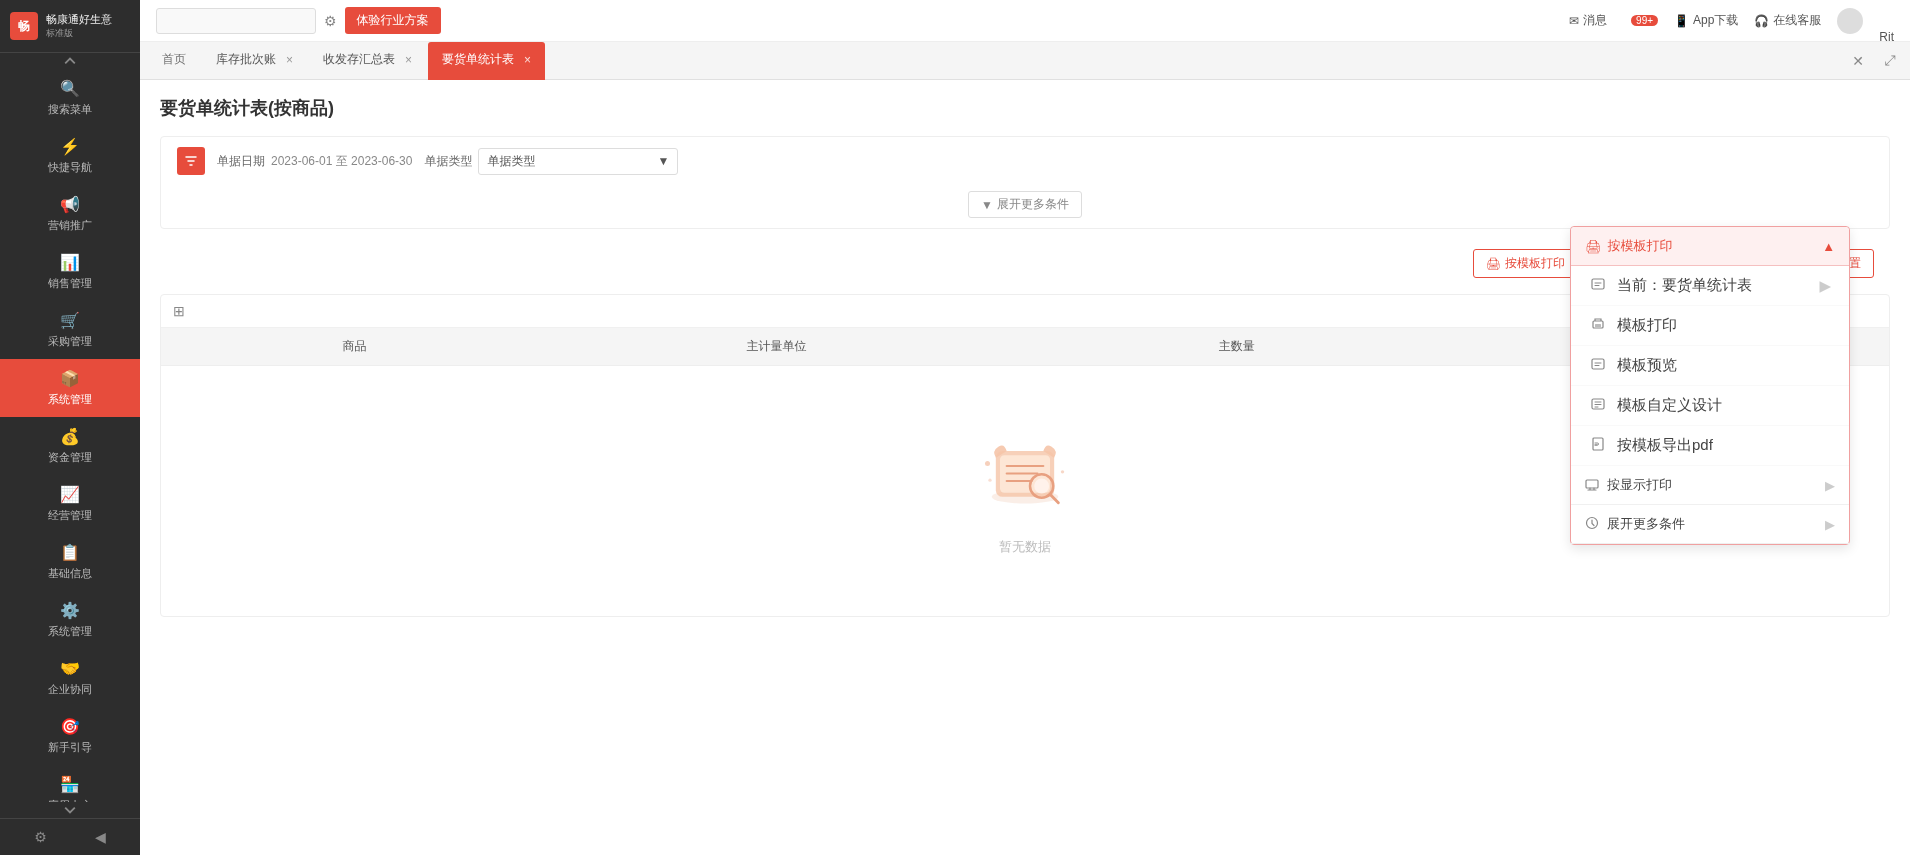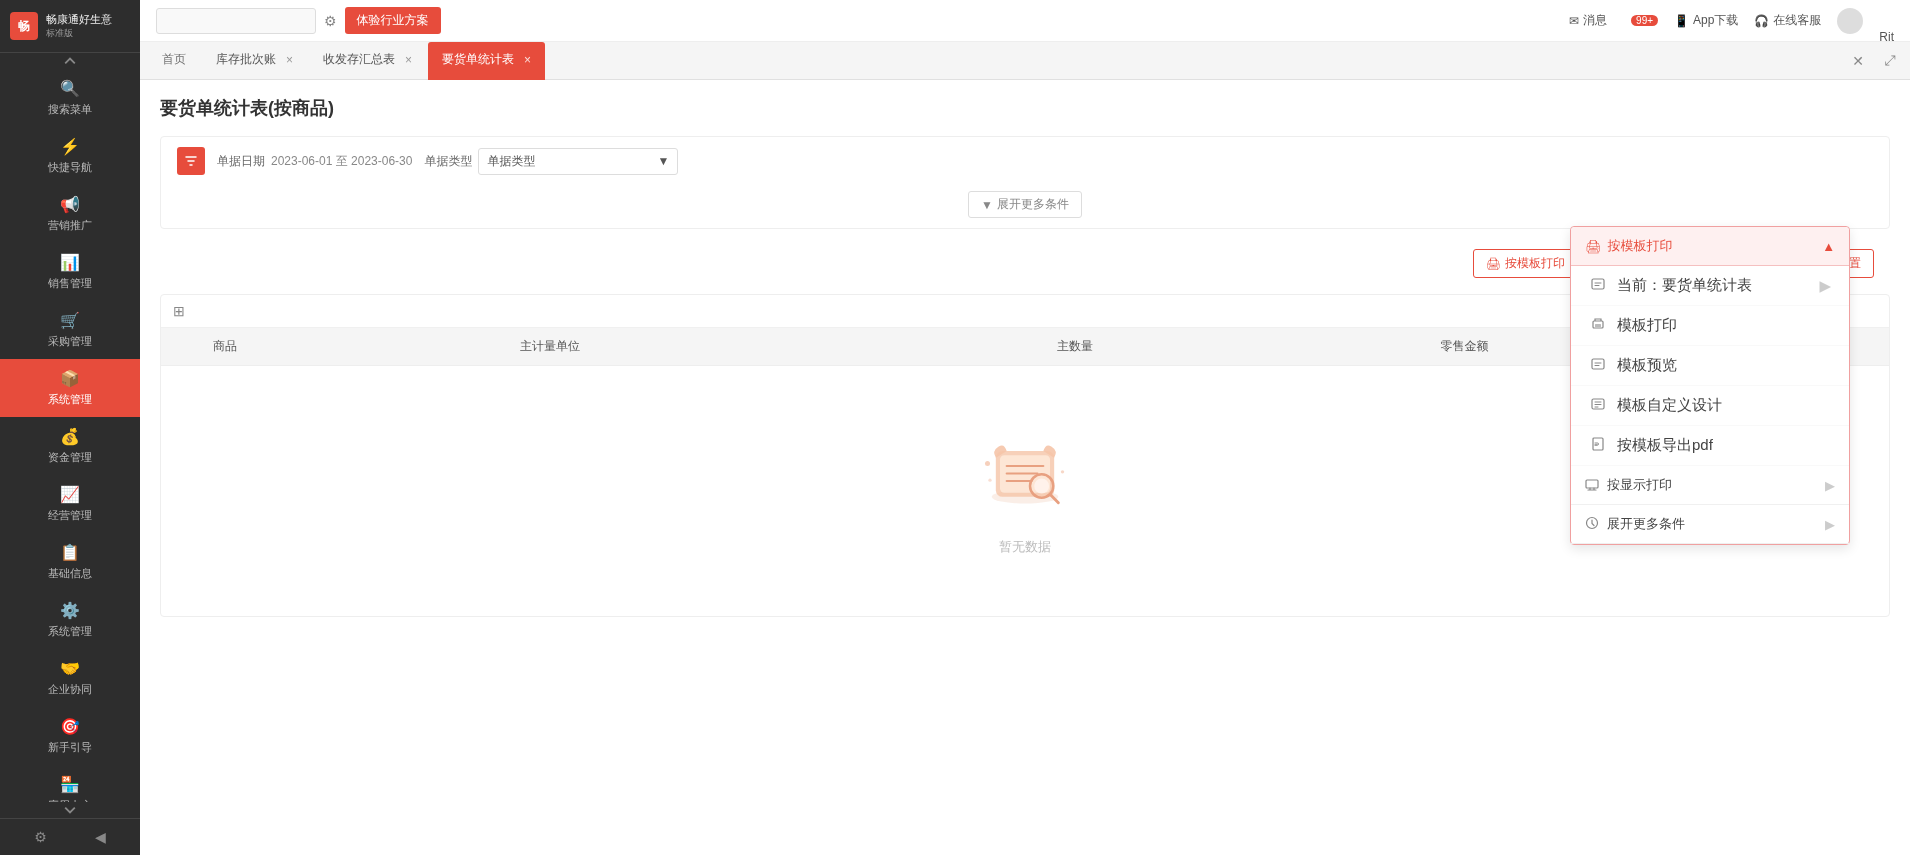--- a/index.html
+++ b/index.html
@@ -58,21 +58,21 @@
     .filter-select { display: flex; align-items: center; gap: 6px; border: 1px solid #ddd; border-radius: 3px; padding: 4px 8px; background: white; font-size: 12px; color: #555; cursor: pointer; min-width: 200px; justify-content: space-between; }
     .expand-btn { display: flex; align-items: center; gap: 4px; color: #888; font-size: 12px; cursor: pointer; padding: 4px 12px; border: 1px solid #ddd; border-radius: 3px; background: white; }
     .filter-row2 { width: 100%; display: flex; justify-content: center; margin-top: 4px; }
 
     
     .table-container { background: white; border: 1px solid #eee; border-radius: 4px; overflow: hidden; }
     .table-toolbar { display: flex; align-items: center; padding: 8px 12px; border-bottom: 1px solid #f0f0f0; gap: 8px; }
     .toolbar-icon { color: #888; cursor: pointer; font-size: 14px; }
     table { width: 100%; border-collapse: collapse; }
     thead tr { background: #f5f5f5; }
-    th { padding: 10px 12px; text-align: left; font-weight: 500; color: #555; font-size: 12px; border-bottom: 1px solid #eee; }
+    th { padding: 10px 12px; text-align: center; font-weight: 500; color: #555; font-size: 12px; border-bottom: 1px solid #eee; }
     td { padding: 10px 12px; color: #555; font-size: 12px; border-bottom: 1px solid #f5f5f5; }
 
     
     .empty-state { display: flex; flex-direction: column; align-items: center; justify-content: center; padding: 60px 20px; color: #bbb; font-size: 13px; }
     .empty-svg { width: 100px; height: 100px; margin-bottom: 12px; }
 
     
     .action-bar { display: flex; align-items: center; justify-content: flex-end; gap: 8px; padding: 8px 16px; margin-bottom: 8px; }
     .action-btn { display: flex; align-items: center; gap: 4px; padding: 5px 12px; border: 1px solid #ddd; border-radius: 3px; background: white; color: #555; font-size: 12px; cursor: pointer; }
     .action-btn.primary { background: #e74c3c; color: white; border-color: #e74c3c; }

